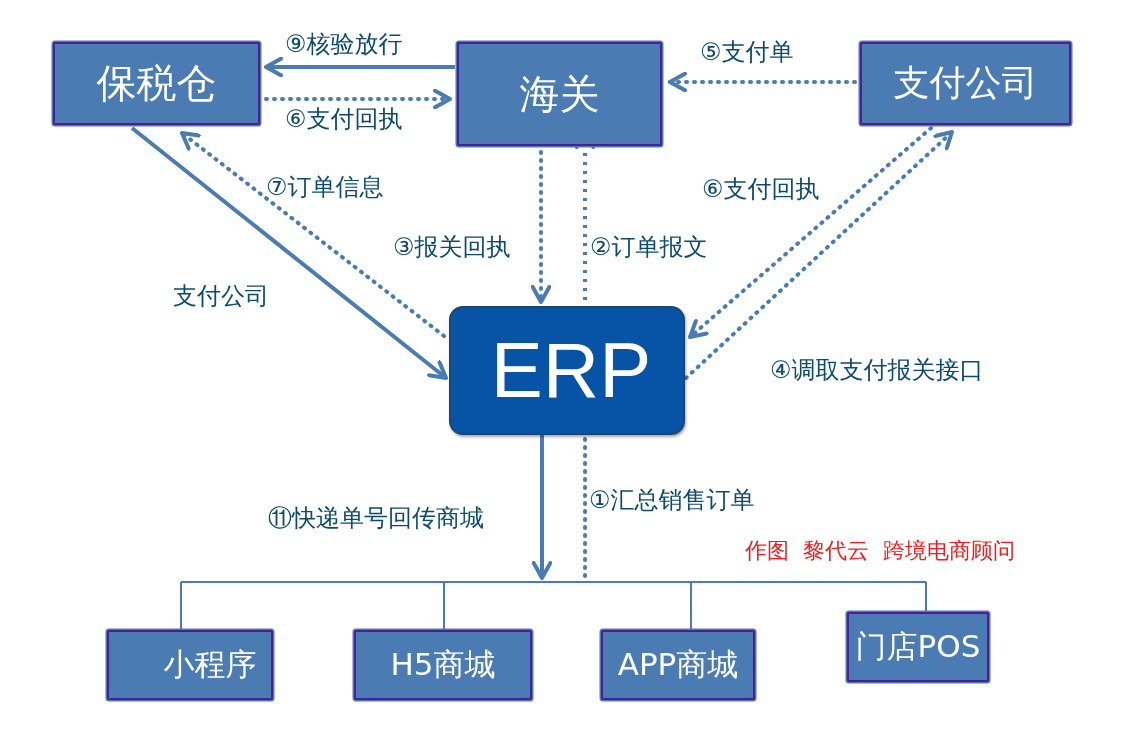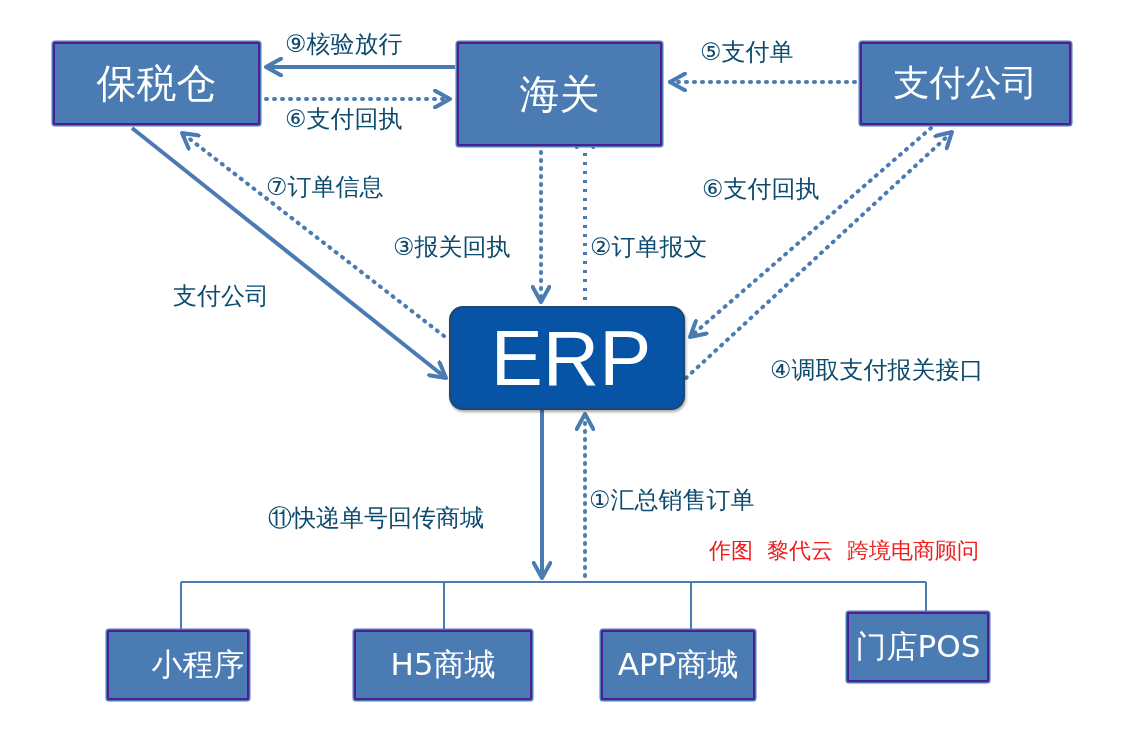--- a/index.html
+++ b/index.html
@@ -18,21 +18,21 @@
   .node.top { font-size: 40px; }
   .node.pay { font-size: 36px; }
   .node.erp {
     background: #0754a6; border: 2px solid #20466f; box-shadow: 1px 2px 3px rgba(0,0,0,0.35);
     font-family: "Liberation Sans", sans-serif; font-size: 78px; border-radius: 14px;
   }
   .node.channel { font-size: 31px; }
   .label {
     position: absolute; color: #0c4a6e; font-size: 24px; white-space: nowrap; line-height: 1;
   }
-  .credit { position: absolute; color: #ee1c1c; font-size: 22px; white-space: nowrap; line-height: 1; }
+  .credit { position: absolute; color: #ee1c1c; font-size: 22px; white-space: nowrap; line-height: 1; margin-left: 36px; }
 </style>
 </head>
 <body>
 
 <svg id="canvas" viewBox="0 0 1132 734" xmlns="http://www.w3.org/2000/svg">
   <defs>
     <marker id="arrowOpen" viewBox="0 0 12 12" refX="10" refY="6" markerWidth="5" markerHeight="5" orient="auto-start-reverse" markerUnits="strokeWidth">
       <path d="M1,1 L10,6 L1,11" fill="none" stroke="#4a7bb3" stroke-width="2.4" stroke-linecap="round" stroke-linejoin="round"></path>
     </marker>
   </defs>
@@ -64,23 +64,23 @@
     <line x1="181" y1="582" x2="181" y2="630"></line>
     <line x1="444" y1="582" x2="444" y2="630"></line>
     <line x1="691" y1="582" x2="691" y2="630"></line>
     <line x1="926" y1="582" x2="926" y2="630"></line>
   </g>
 </svg>
 
 <div class="node top" style="left:53px; top:42px; width:207px; height:83px;">保税仓</div>
 <div class="node top" style="left:457px; top:42px; width:205px; height:104px;">海关</div>
 <div class="node pay" style="left:860px; top:42px; width:211px; height:83px;text-align:center;">支付公司</div>
-<div class="node erp" style="left:449px; top:306px; width:236px; height:104px;padding-left:8px;">ERP</div>
+<div class="node erp" style="left:449px; top:306px; width:236px; height:129px;padding-left:8px;">ERP</div>
 
-<div class="node channel" style="left:107px; top:630px; width:142px; height:70px;padding-left:40px;">小程序</div>
+<div class="node channel" style="left:107px; top:630px; width:166px; height:70px;padding-left:40px;">小程序</div>
 <div class="node channel" style="left:354px; top:630px; width:178px; height:70px;">H5商城</div>
 <div class="node channel" style="left:601px; top:630px; width:154px; height:70px;">APP商城</div>
 <div class="node channel" style="left:847px; top:612px; width:142px; height:70px;">门店POS</div>
 
 <div class="label" style="left:285px; top:32px;">⑨核验放行</div>
 <div class="label" style="left:285px; top:107px;">⑥支付回执</div>
 <div class="label" style="left:700px; top:40px;">⑤支付单</div>
 <div class="label" style="left:266px; top:175px;">⑦订单信息</div>
 <div class="label" style="left:702px; top:177px;">⑥支付回执</div>
 <div class="label" style="left:393px; top:235px;">③报关回执</div>

